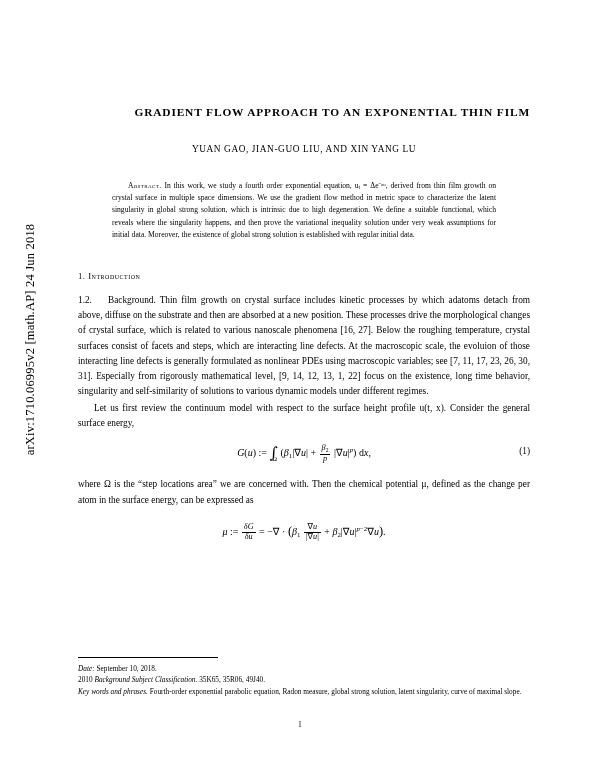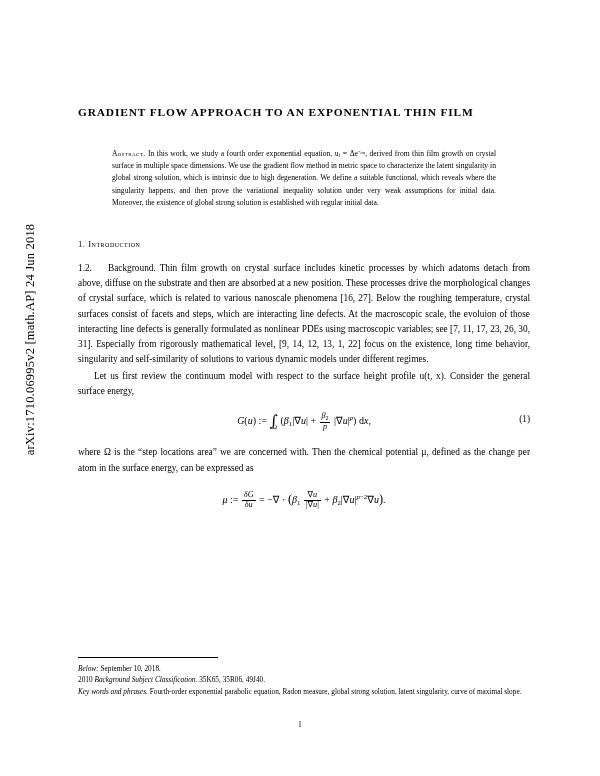--- a/index.html
+++ b/index.html
@@ -34,21 +34,21 @@
     text-align: center;
     white-space: nowrap;
   }
   .content {
     position: absolute;
     left: 78px;
     top: 104px;
     width: 452px;
   }
   .title {
-    text-align: left;
+    text-align: right;
     font-size: 11.4px;
     font-weight: bold;
     letter-spacing: 0.85px;
     line-height: 1.55;
     margin: 0 0 0 0;
     font-variant: small-caps;
   }
   .authors {
     text-align: center;
     font-size: 9.3px;
@@ -58,20 +58,21 @@
   }
   .abstract {
     margin: 26px 34px 0 34px;
     font-size: 7.6px;
     line-height: 1.62;
     text-align: justify;
   }
   .abstract .lead {
     font-variant: small-caps;
     letter-spacing: 0.4px;
+    margin-left: 16px;
   }
   .section-head {
     text-align: left;
     font-size: 8.7px;
     margin-top: 30px;
     font-variant: small-caps;
     letter-spacing: 0.5px;
   }
   .body-text {
     font-size: 9.3px;
@@ -156,20 +157,21 @@
 <div class="page">
 
   <div class="arxiv-stamp">arXiv:1710.06995v2  [math.AP]  24 Jun 2018</div>
 
   <div class="content">
 
     <div class="title">
       <div>GRADIENT FLOW APPROACH TO AN EXPONENTIAL THIN FILM</div>
     </div>
 
+    <div class="authors">YUAN GAO, JIAN-GUO LIU, AND XIN YANG LU</div>
 
     <div class="abstract">
       <span class="lead">Abstract.</span>
       <span>In this work, we study a fourth order exponential equation, uₜ = Δe⁻ᵒᵘ, derived from thin film growth on crystal surface in multiple space dimensions. We use the gradient flow method in metric space to characterize the latent singularity in global strong solution, which is intrinsic due to high degeneration. We define a suitable functional, which reveals where the singularity happens, and then prove the variational inequality solution under very weak assumptions for initial data. Moreover, the existence of global strong solution is established with regular initial data.</span>
     </div>
 
     <div class="section-head">
       <span>1.</span>
       <span>Introduction</span>
     </div>
@@ -207,21 +209,21 @@
         + <span class="mi">β</span><span class="sub">2</span>|∇<span class="mi">u</span>|<span class="sup"><span class="mi">p</span>−2</span>∇<span class="mi">u</span><span style="font-size:1.25em;">)</span>.
       </div>
     </div>
 
   </div>
 
   <div class="footrule"></div>
 
   <div class="footnotes">
     <div>
-      <span class="it">Below:</span>
+      <span class="it">Date:</span>
       <span>September 10, 2018.</span>
     </div>
     <div>
       <span>2010</span>
       <span class="it">Background Subject Classification.</span>
       <span>35K65, 35R06, 49J40.</span>
     </div>
     <div>
       <span class="it">Key words and phrases.</span>
       <span>Fourth-order exponential parabolic equation, Radon measure, global strong solution, latent singularity, curve of maximal slope.</span>

